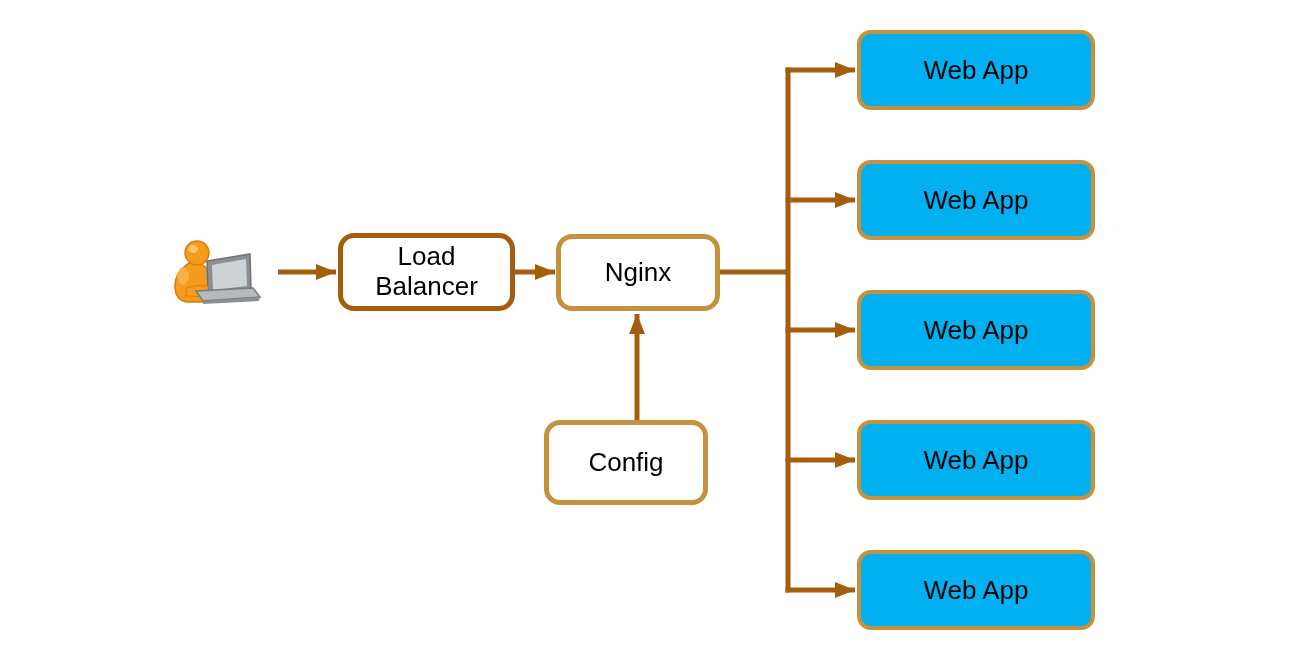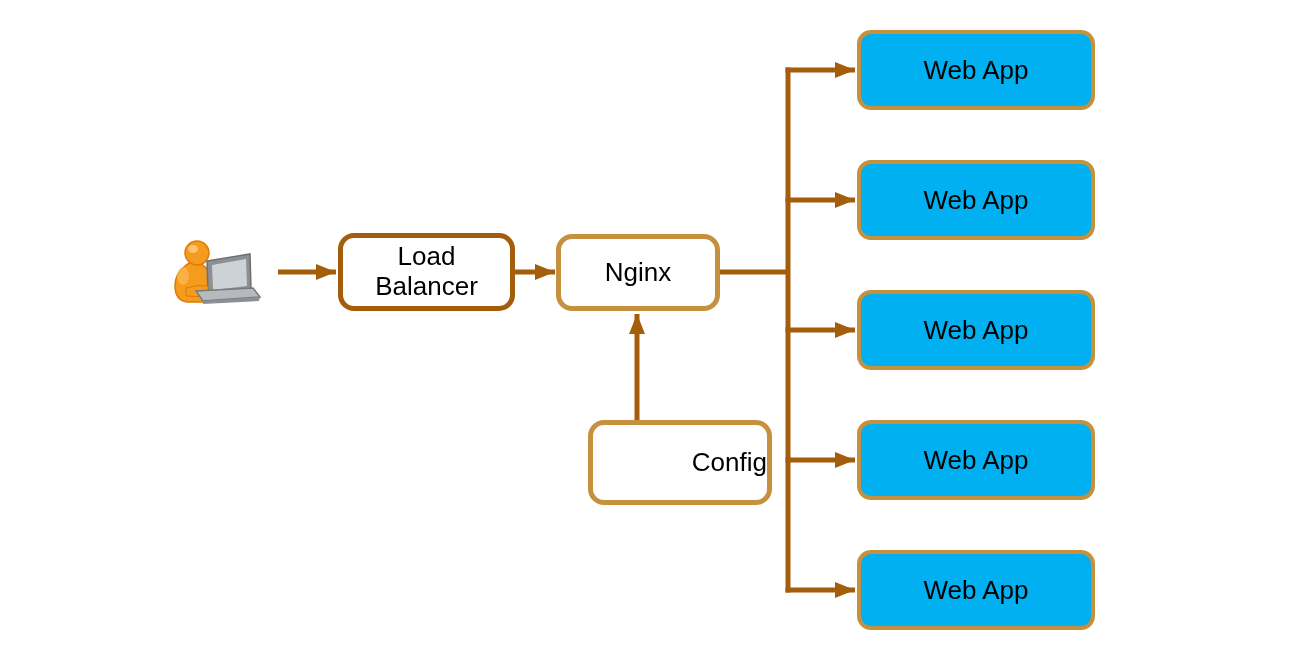--- a/index.html
+++ b/index.html
@@ -28,21 +28,21 @@
     background:var(--bg);
     border-radius:16px;
     font-size:26px;
     line-height:1.15;
     color:var(--text);
   }
   .node-dark{border:5px solid var(--dark);}
   .node-light{border:5px solid var(--light);}
   .lb{left:338px;top:233px;width:177px;height:78px;}
   .nginx{left:556px;top:234px;width:164px;height:77px;}
-  .config{left:588px;top:420px;width:184px;height:85px;justify-content:flex-end;}
+  .config{left:544px;top:420px;width:164px;height:85px;}
   .webapp{
     position:absolute;left:857px;width:238px;height:80px;
     display:flex;align-items:center;justify-content:center;
     background:var(--cyan);
     border:4px solid var(--light);
     border-radius:14px;
     font-size:26px;color:var(--text);
   }
   .wa1{top:30px;} .wa2{top:160px;} .wa3{top:290px;} .wa4{top:420px;} .wa5{top:550px;}
 </style>

